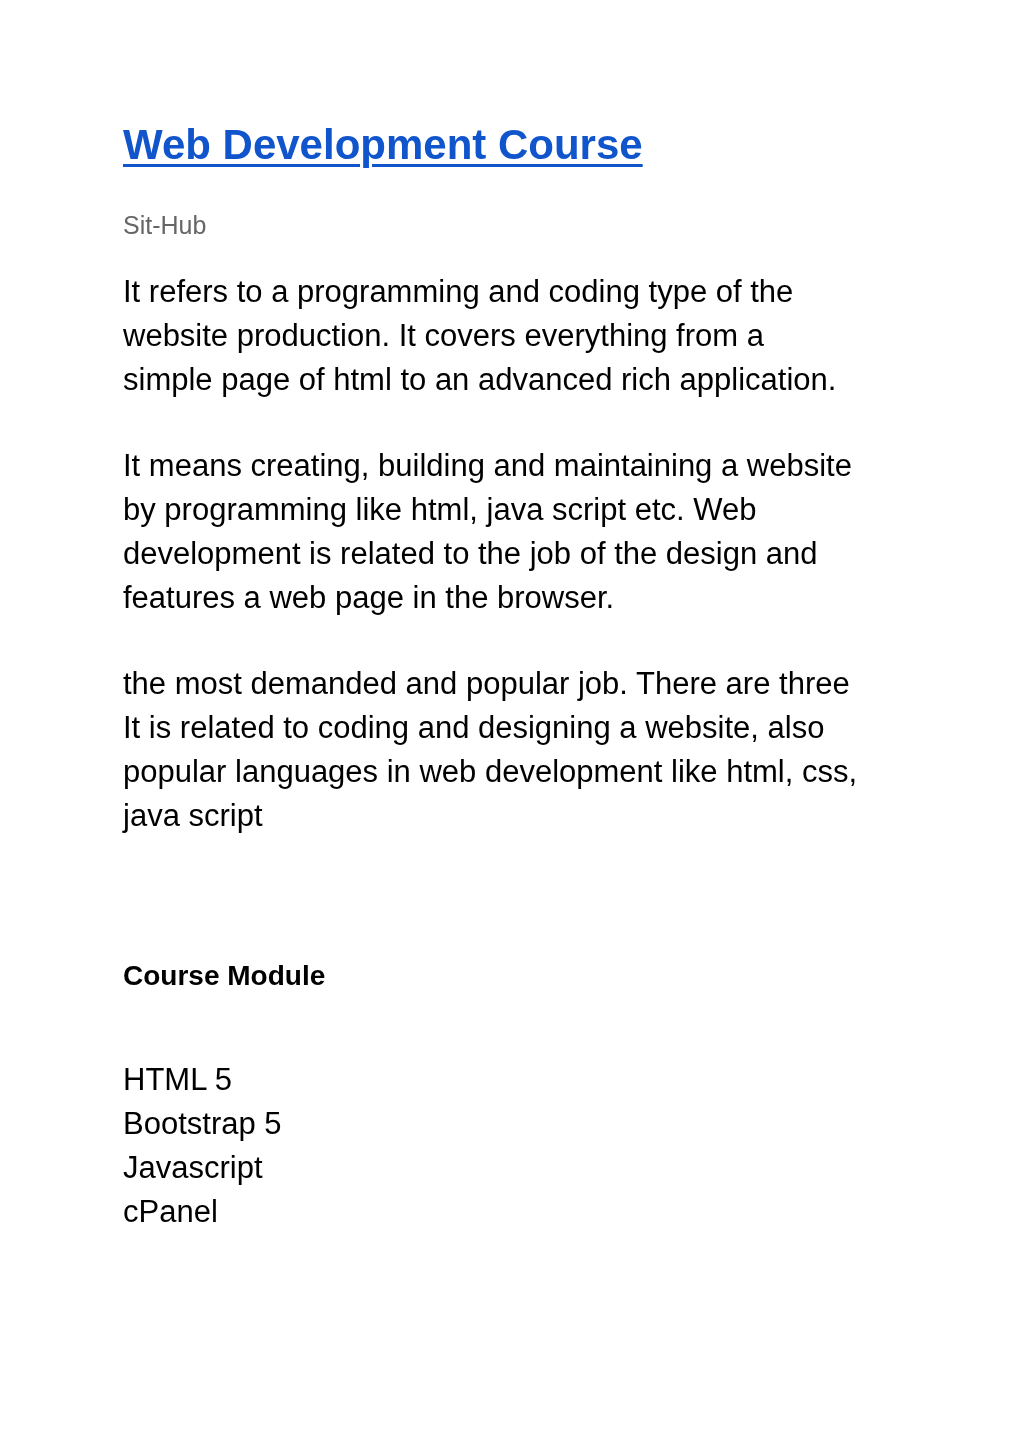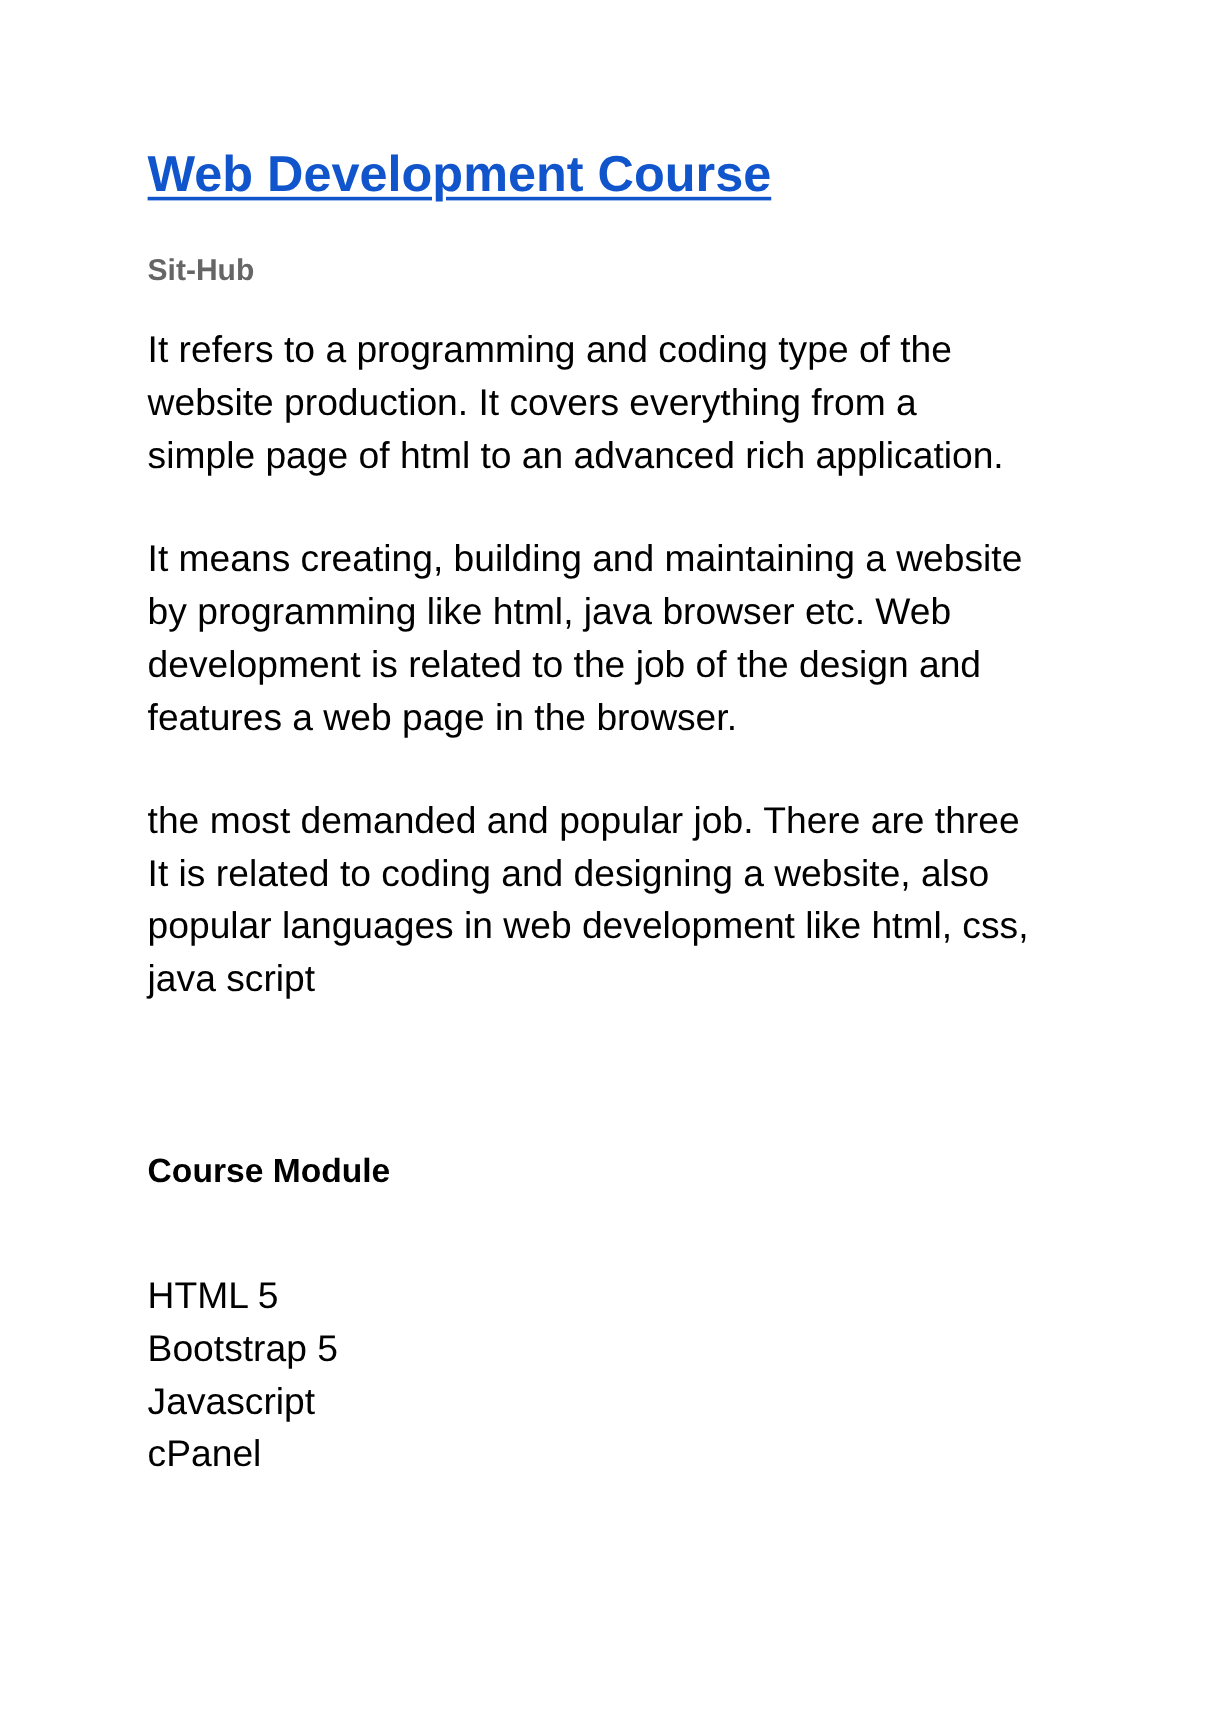--- a/index.html
+++ b/index.html
@@ -31,21 +31,21 @@
     color: var(--link-blue, #1155CC);
     text-decoration: underline;
     text-decoration-thickness: 3px;
     text-underline-offset: 5px;
     cursor: pointer;
   }
   .doc-subtitle {
     margin: 0 0 30px 0;
     font-size: 25px;
     line-height: 30px;
-    font-weight: bold;
+    font-weight: normal;
     color: var(--subtitle-gray, #666666);
   }
   .para {
     margin: 0 0 42px 0;
     font-size: 31px;
     line-height: 44px;
     color: var(--body-text, #000000);
   }
   .para .line, .modules .line {
     white-space: nowrap;
@@ -74,21 +74,21 @@
   <p class="doc-subtitle">Sit-Hub</p>
 
   <div class="para">
     <div class="line">It refers to a programming and coding type of the</div>
     <div class="line">website production. It covers everything from a</div>
     <div class="line">simple page of html to an advanced rich application.</div>
   </div>
 
   <div class="para">
     <div class="line">It means creating, building and maintaining a website</div>
-    <div class="line">by programming like html, java browser etc. Web</div>
+    <div class="line">by programming like html, java script etc. Web</div>
     <div class="line">development is related to the job of the design and</div>
     <div class="line">features a web page in the browser.</div>
   </div>
 
   <div class="para">
     <div class="line">the most demanded and popular job. There are three</div>
     <div class="line">It is related to coding and designing a website, also</div>
     <div class="line">popular languages in web development like html, css,</div>
     <div class="line">java script</div>
   </div>

